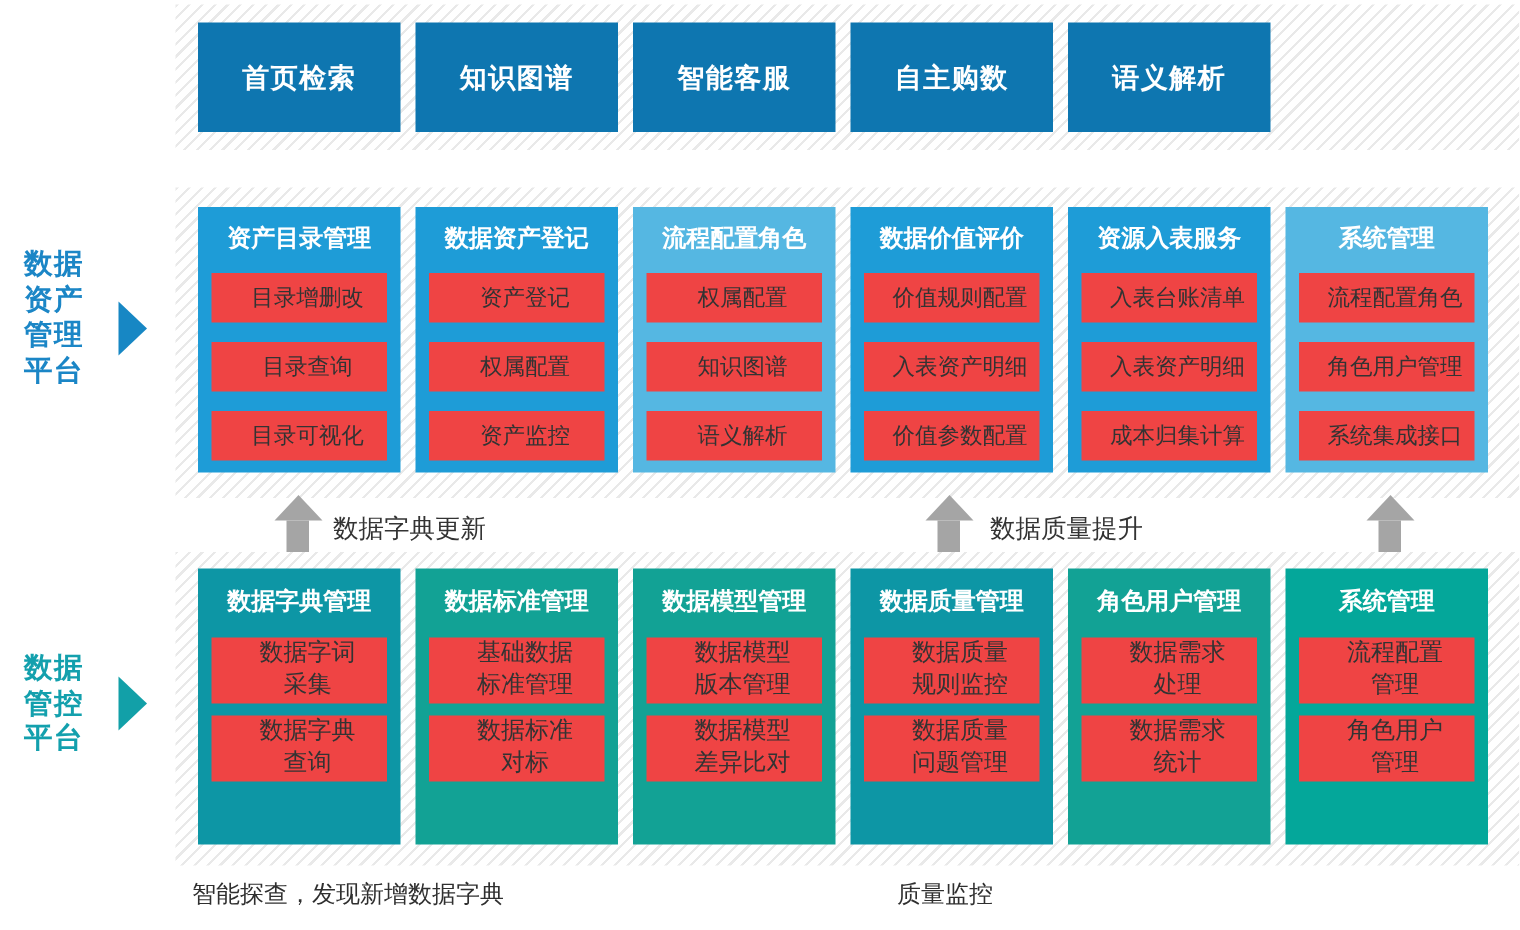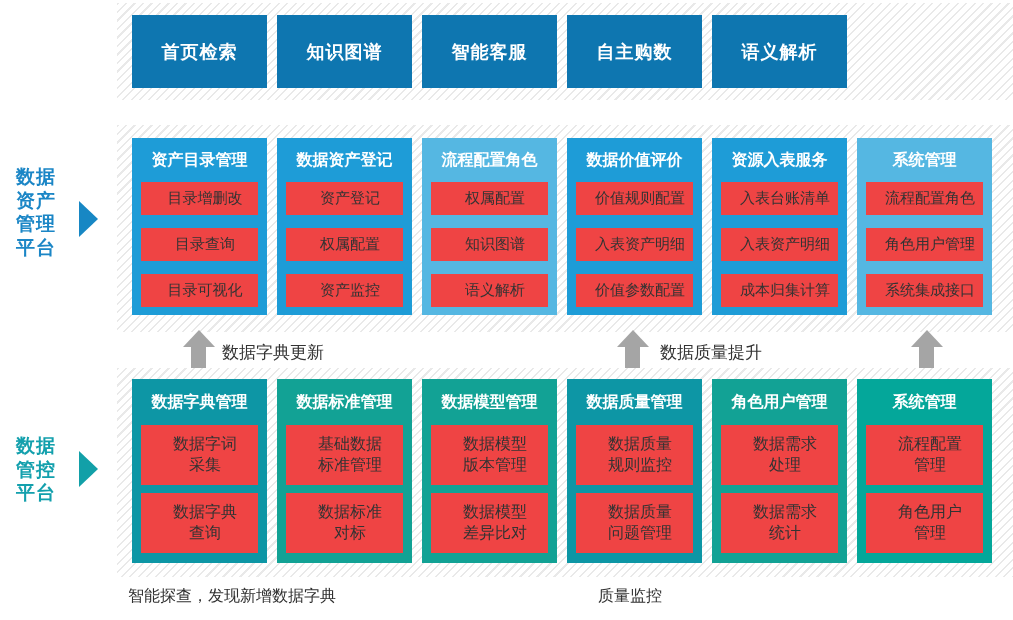--- a/index.html
+++ b/index.html
@@ -25,21 +25,21 @@
   .card { width:135px; padding:0 9px; flex:0 0 auto; }
   .card-title { height:44px; line-height:44px; text-align:center; color:#fff; font-weight:bold; font-size:16px; white-space:nowrap; }
   .card-item {
     background:#ef4444; color:#333; display:flex; align-items:center; justify-content:center;
     text-align:center; white-space:pre-line;padding-left:11px;
   }
   .mid { height:177px; }
   .mid .card-item { height:33px; margin-bottom:13px; font-size:15px; }
   .bot { height:184px; }
   .bot .card-title { height:46px; line-height:46px; }
-  .bot .card-item { height:60px; margin-bottom:8px; font-size:16px; line-height:1.3; }
+  .bot .card-item { height:44px; margin-bottom:8px; font-size:16px; line-height:1.3; }
   .v-blue   { background:#1e9cd7; }
   .v-lblue  { background:#55b7e2; }
   .v-tealb  { background:#0d96a5; }
   .v-tealg  { background:#12a295; }
   .v-tealg2 { background:#04a79a; }
   .side-label {
     position:absolute; left:16px; font-weight:bold; white-space:pre-line;
     font-size:19px; line-height:23.5px; letter-spacing:1px;
   }
   .side-asset { top:165px; color:#1b86c6; }

